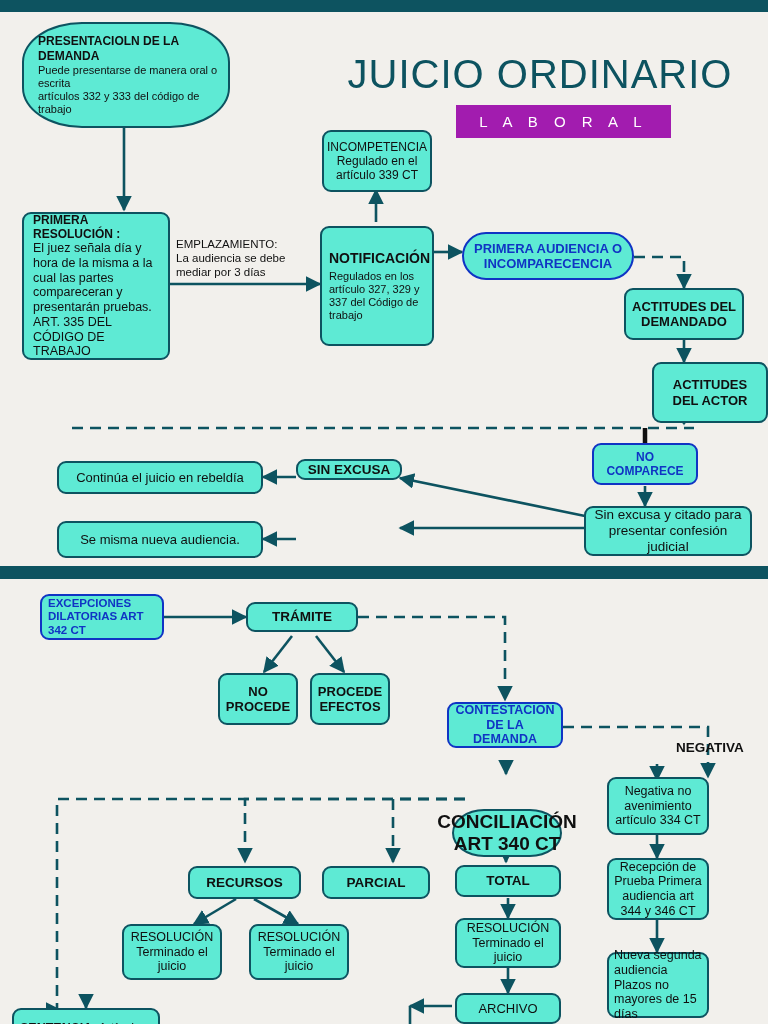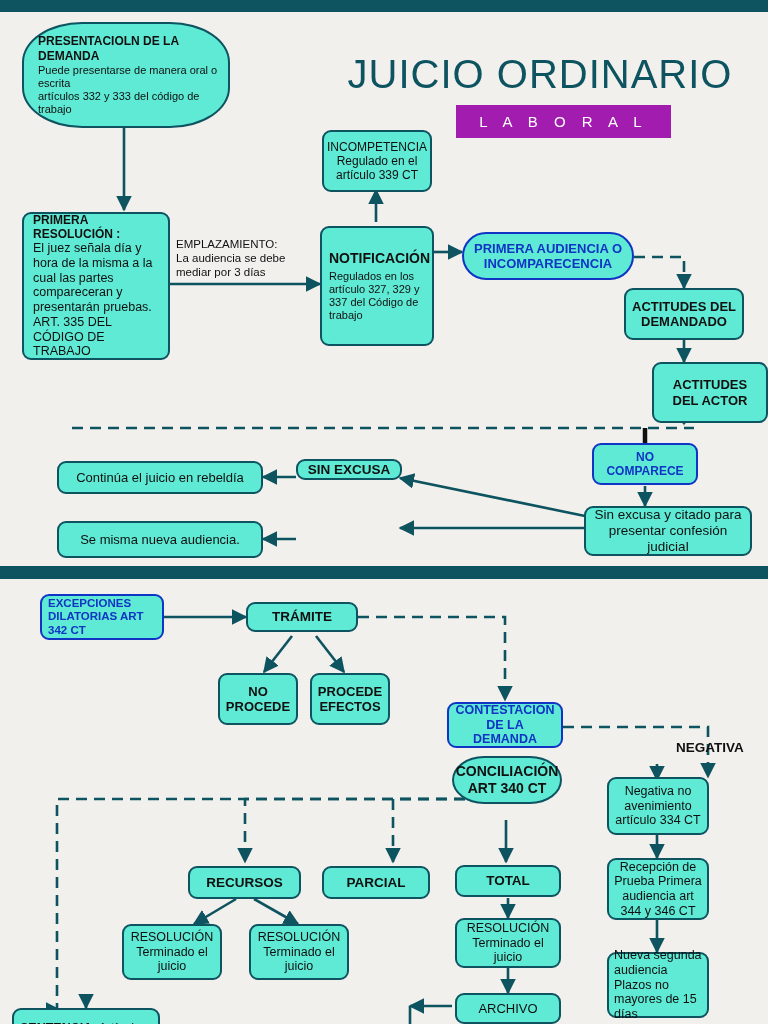--- a/index.html
+++ b/index.html
@@ -158,21 +158,21 @@
   <div class="node ctr t-b" style="left:246px;top:602px;width:112px;height:30px;padding:2px 4px;font-size:13.5px;">TRÁMITE</div>
 
   <div class="node ctr t-b" style="left:218px;top:673px;width:80px;height:52px;padding:2px 4px;font-size:13px;">NO PROCEDE</div>
 
   <div class="node ctr t-b" style="left:310px;top:673px;width:80px;height:52px;padding:2px 4px;font-size:13px;">PROCEDE EFECTOS</div>
 
   <div class="node blue ctr" style="left:447px;top:702px;width:116px;height:46px;padding:2px 4px;font-size:12.5px;font-weight:bold;">CONTESTACIÓN DE LA DEMANDA</div>
 
   <div class="freetext t-b" style="left:676px;top:740px;font-size:13.5px;">NEGATIVA</div>
 
-  <div class="node oval ctr t-b" style="left:452px;top:756px;width:110px;height:48px;padding:2px 4px;font-size:14px;border-radius:40px/30px;">CONCILIACIÓN ART 340 CT</div>
+  <div class="node oval ctr t-b" style="left:452px;top:809px;width:110px;height:48px;padding:2px 4px;font-size:19px;border-radius:40px/30px;">CONCILIACIÓN ART 340 CT</div>
 
   <div class="node ctr" style="left:607px;top:777px;width:102px;height:58px;padding:8px 5px;font-size:12.5px;">Negativa no avenimiento artículo 334 CT</div>
 
   <div class="node ctr" style="left:607px;top:858px;width:102px;height:62px;padding:2px 5px;font-size:12.5px;">Recepción de Prueba Primera audiencia art 344 y 346 CT</div>
 
   <div class="node lft" style="left:607px;top:952px;width:102px;height:66px;padding:3px 5px;font-size:12.5px;">Nueva segunda audiencia Plazos no mayores de 15 días</div>
 
   <div class="node ctr t-b" style="left:188px;top:866px;width:113px;height:33px;padding:2px 4px;font-size:13.5px;">RECURSOS</div>
 
   <div class="node ctr t-b" style="left:322px;top:866px;width:108px;height:33px;padding:2px 4px;font-size:13.5px;">PARCIAL</div>

